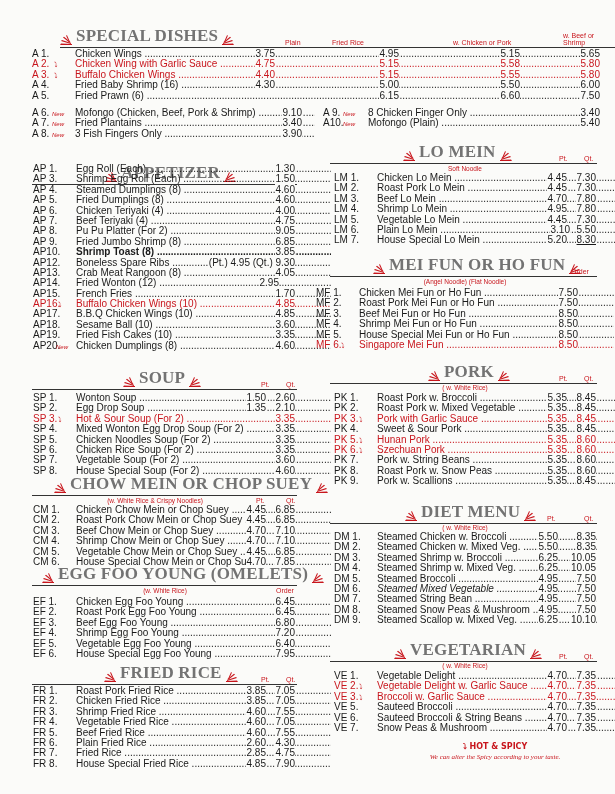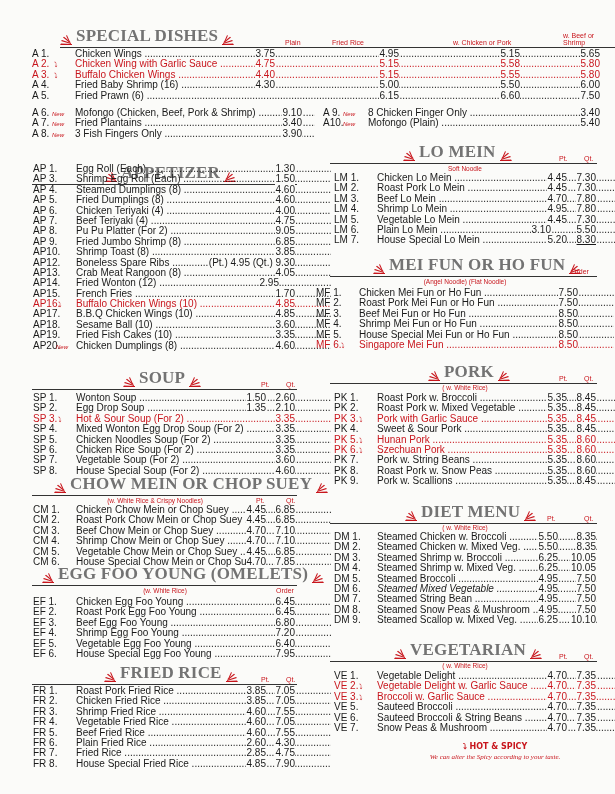--- a/index.html
+++ b/index.html
@@ -198,21 +198,21 @@
         <span class="name" style="left: 43px; width: 255px;">Pu Pu Platter (For 2)</span>
         <span class="p1" style="right: 0px;">9.05</span>
       </div>
       <div class="row">
         <span class="code">AP 9.</span>
         <span class="name" style="left: 43px; width: 255px;">Fried Jumbo Shrimp (8)</span>
         <span class="p1" style="right: 0px;">6.85</span>
       </div>
       <div class="row">
         <span class="code">AP10.</span>
-        <span class="name" style="left: 43px; width: 255px;">Shrimp Toast (8)</span>
+        <span class="name" style="left: 43px; width: 255px; font-weight: bold;">Shrimp Toast (8)</span>
         <span class="p1" style="right: 0px;">3.85</span>
       </div>
       <div class="row">
         <span class="code">AP12.</span>
         <span class="name" style="left: 43px; width: 255px;">Boneless Spare Ribs</span>
         <span class="p1" style="right: 0px;">(Pt.) 4.95  (Qt.) 9.30</span>
       </div>
       <div class="row">
         <span class="code">AP13.</span>
         <span class="name" style="left: 43px; width: 255px;">Crab Meat Rangoon (8)</span>
@@ -585,21 +585,21 @@
       </div>
       <div class="row">
         <span class="code">LM 5.</span>
         <span class="name" style="left: 43px; width: 255px;">Vegetable Lo Mein</span>
         <span class="p1" style="right: 29px;">4.45</span>
         <span class="p2" style="right: 0px;">7.30</span>
       </div>
       <div class="row">
         <span class="code">LM 6.</span>
         <span class="name" style="left: 43px; width: 255px;">Plain Lo Mein</span>
-        <span class="p1" style="right: 45px; margin-left: 27px;">3.10</span>
+        <span class="p1" style="right: 26px; margin-left: 27px;">3.10</span>
         <span class="p2" style="right: 0px;">5.50</span>
       </div>
       <div class="row">
         <span class="code">LM 7.</span>
         <span class="name" style="left: 43px; width: 255px;">House Special Lo Mein</span>
         <span class="p1" style="right: 29px;">5.20</span>
         <span class="p2" style="right: 0px; text-decoration: underline;">8.30</span>
       </div>
     </div>
     <div class="hdr" style="left: 330px; top: 259px; width: 267px; height: 18px;">

